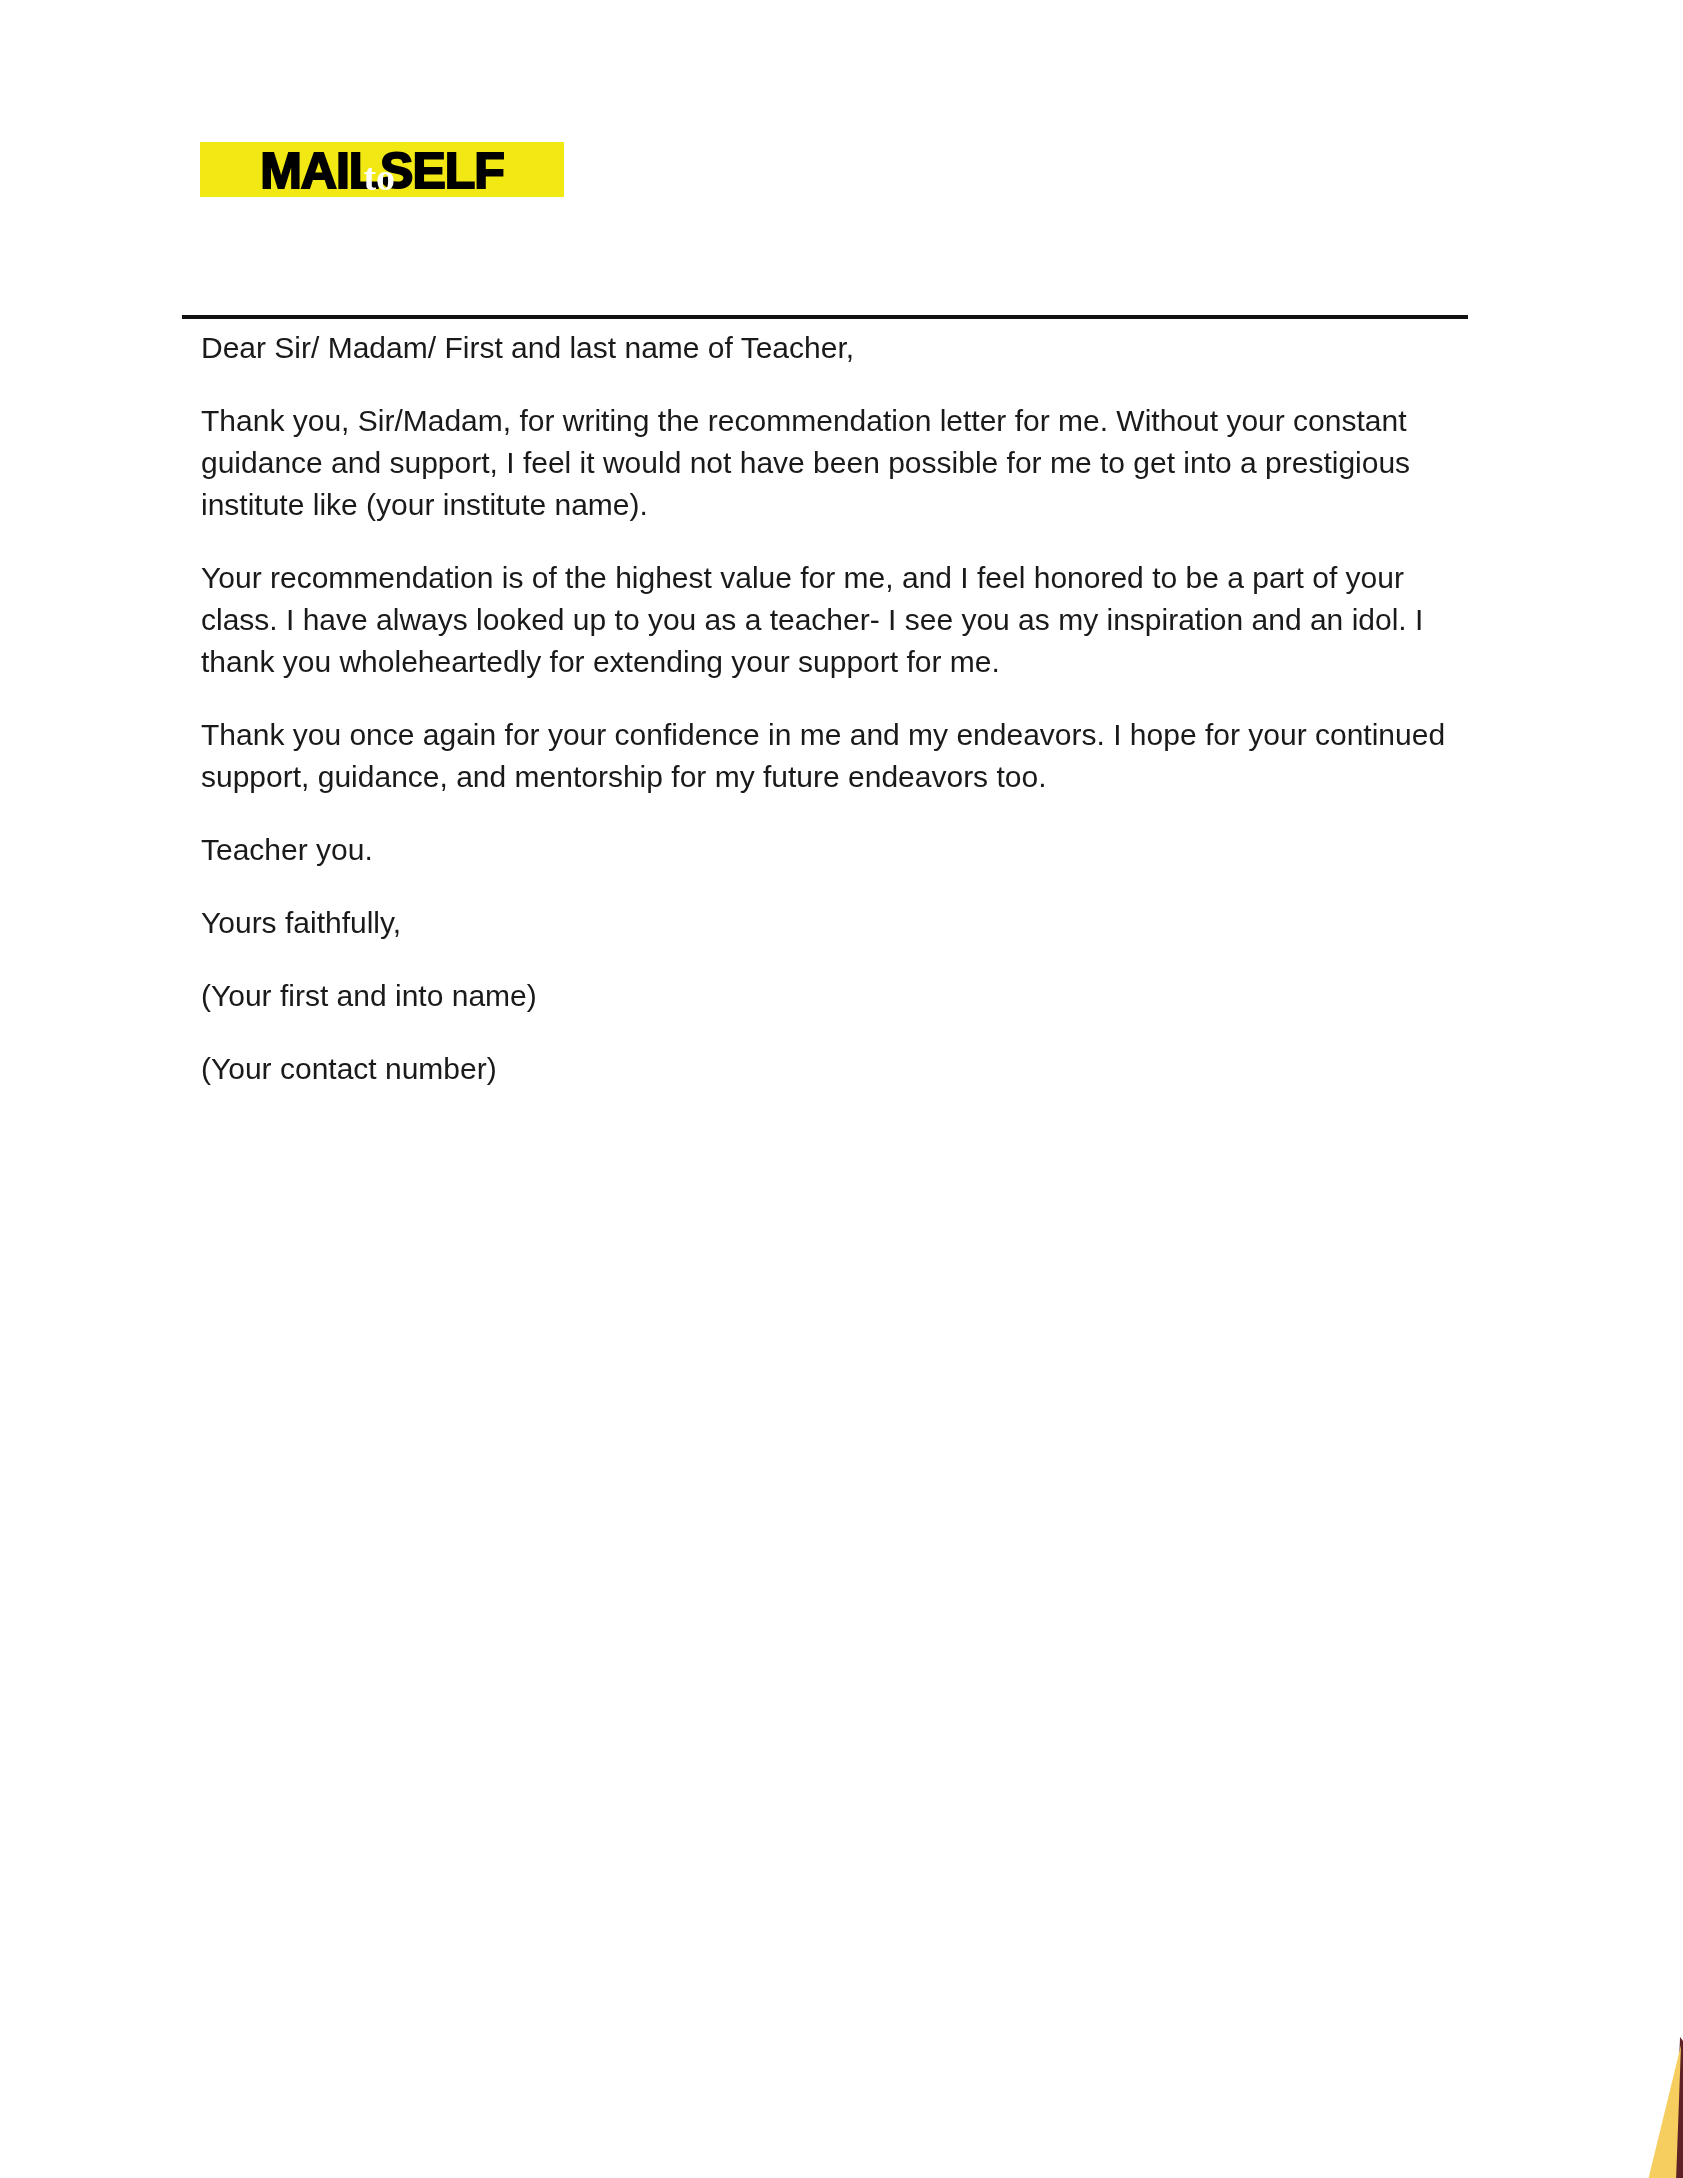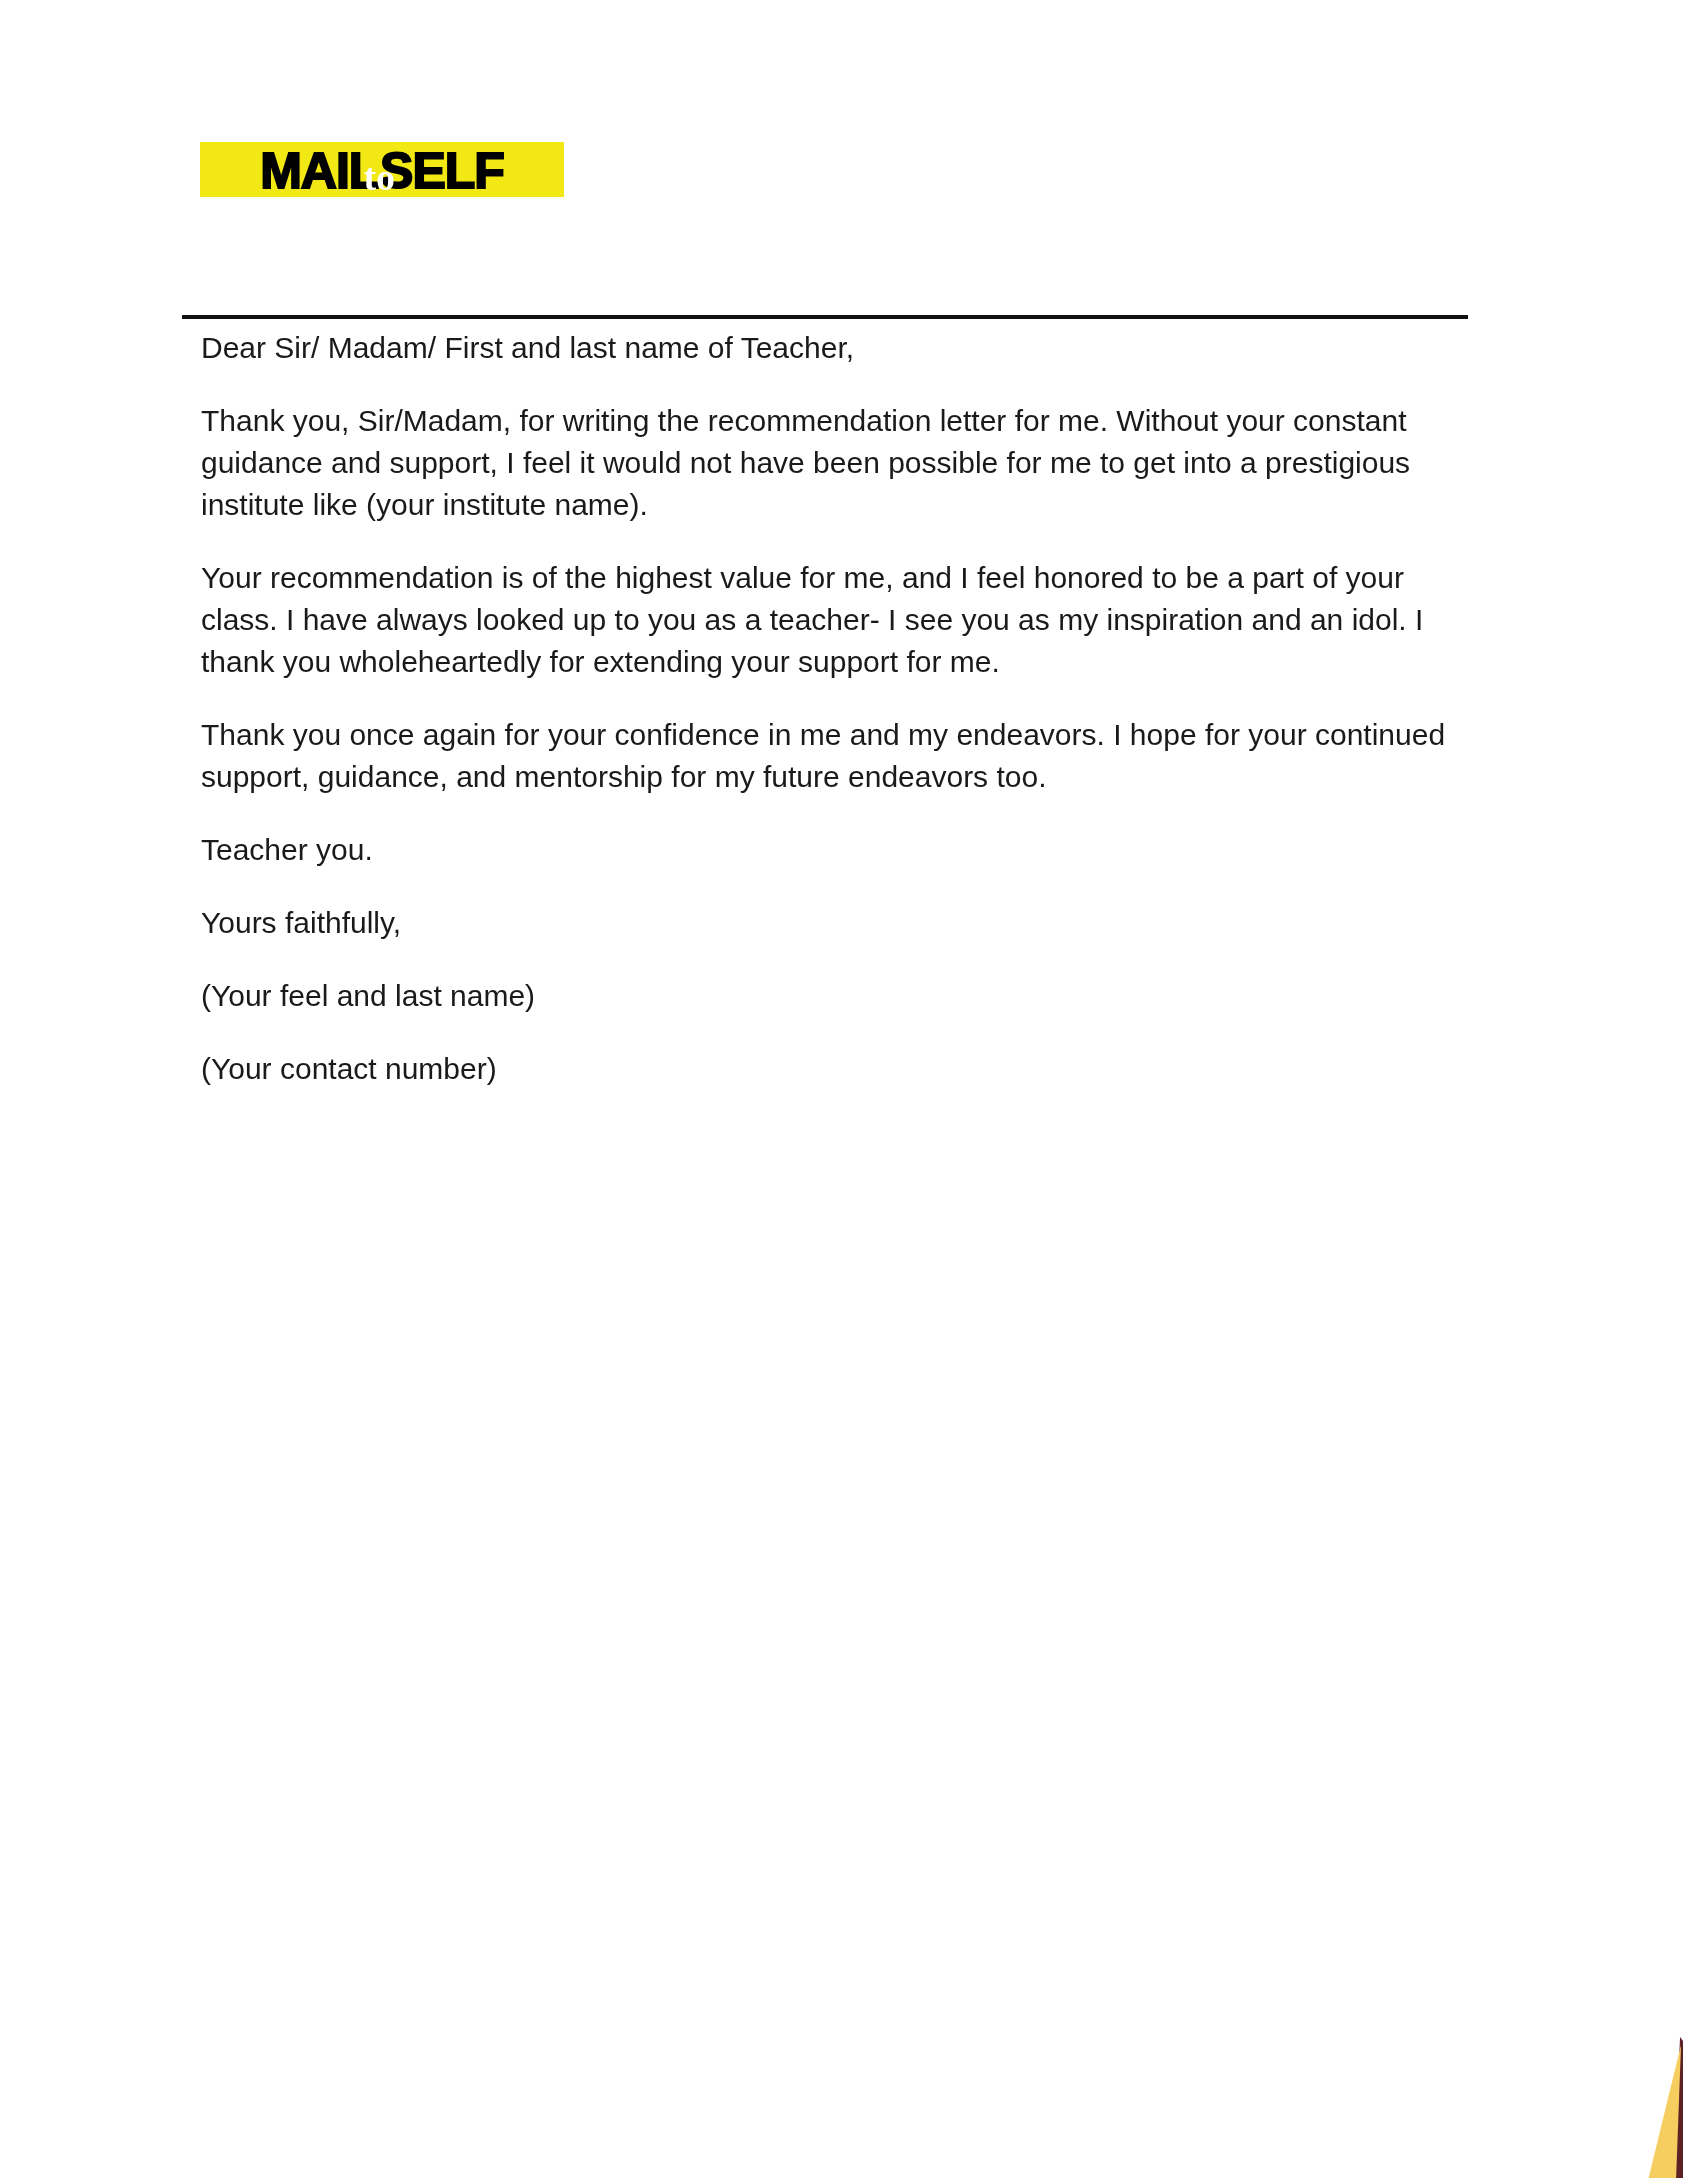--- a/index.html
+++ b/index.html
@@ -98,21 +98,21 @@
     <p>Thank you, Sir/Madam, for writing the recommendation letter for me. Without your constant
 guidance and support, I feel it would not have been possible for me to get into a prestigious
 institute like (your institute name).</p>
     <p>Your recommendation is of the highest value for me, and I feel honored to be a part of your
 class. I have always looked up to you as a teacher- I see you as my inspiration and an idol. I
 thank you wholeheartedly for extending your support for me.</p>
     <p>Thank you once again for your confidence in me and my endeavors. I hope for your continued
 support, guidance, and mentorship for my future endeavors too.</p>
     <p>Teacher you.</p>
     <p>Yours faithfully,</p>
-    <p>(Your feel and last name)</p>
+    <p>(Your first and into name)</p>
     <p>(Your contact number)</p>
   </div>
 
   <svg class="corner" viewBox="0 0 60 150" preserveAspectRatio="none">
     <polygon points="57,8 60,12 60,150 51,150" fill="#5e2125"></polygon>
     <polygon points="58,16 53,150 25,150" fill="#f6ce5f"></polygon>
   </svg>
 
 </div>
 

